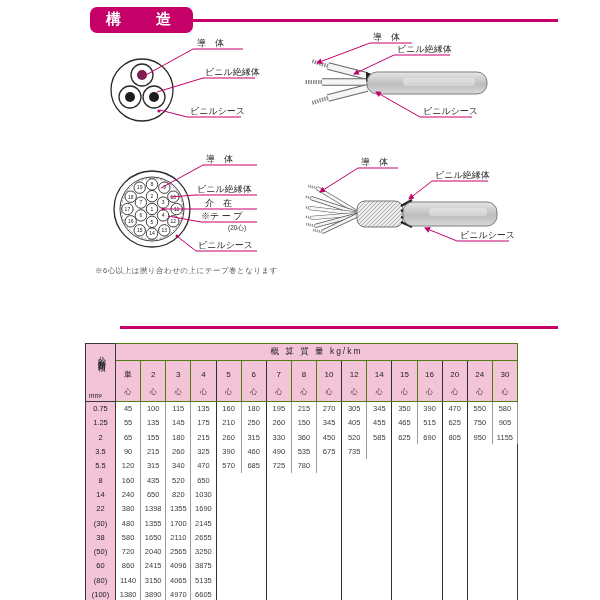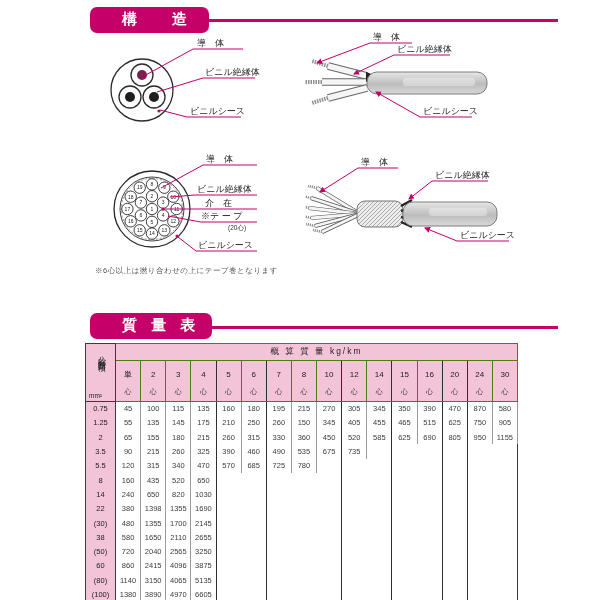--- a/index.html
+++ b/index.html
@@ -1,21 +1,21 @@
 <!DOCTYPE html>
 <html><head>
 <meta charset="utf-8">
 <style>
   html,body{margin:0;padding:0;width:600px;height:600px;background:#fff;overflow:hidden;
             font-family:"Liberation Sans", sans-serif;}
   #page{position:relative;width:600px;height:600px;background:#ffffff;}
 
   .rule{position:absolute;height:2.5px;background:#c50068;}
   .badge{position:absolute;background:#c50068;color:#fff;font-weight:bold;font-size:15px;
-         letter-spacing:10px;padding:3px 12px 4px 32px;border-radius:7px;z-index:2;white-space:nowrap;text-align:center;}
+         letter-spacing:10px;padding:3px 12px 4px 16px;border-radius:7px;z-index:2;white-space:nowrap;text-align:center;}
 
   .dg{position:absolute;}
   .dg text{font-size:9px;fill:#1a1a1a;}
   .dg text.small{font-size:6.5px;fill:#333;}
   .lead{stroke:#c2006b;stroke-width:1;fill:none;}
   .ring{stroke:#2a2a2a;stroke-width:1.3;fill:#ffffff;}
 
   #note{position:absolute;left:95px;top:266px;font-size:7.5px;color:#555;letter-spacing:.5px;}
 
   
@@ -189,21 +189,20 @@
     <path class="lead" d="M183,31 L127,31 L104,49" marker-end="url(#arr)"></path>
     <path class="lead" d="M204,91 L152,91 L120,78" marker-end="url(#arr)"></path>
     <text x="56" y="15">導　体</text>
     <text x="130" y="28">ビニル絶縁体</text>
     <text x="155" y="88">ビニルシース</text>
   </svg>
 
   <div id="note">※6心以上は撚り合わせの上にテープ巻となります</div>
 
   <div class="rule" style="left:120px;top:326px;width:438px;"></div>
-  <div class="badge" style="left:90px;top:313px;letter-spacing:5px;">質 量 表</div>
 
   <table id="mass-table">
     <colgroup id="cg">
         <col style="width:30px">
         <col>
         <col>
         <col>
         <col>
         <col>
         <col>
@@ -303,21 +302,21 @@
           <td class="dc f">160</td>
           <td class="dc f g">180</td>
           <td class="dc f">195</td>
           <td class="dc f">215</td>
           <td class="dc f g">270</td>
           <td class="dc f">305</td>
           <td class="dc f g">345</td>
           <td class="dc f">350</td>
           <td class="dc f g">390</td>
           <td class="dc f g">470</td>
-          <td class="dc f">870</td>
+          <td class="dc f">550</td>
           <td class="dc f">580</td>
         </tr>
         <tr>
           <td class="rl">1.25</td>
           <td class="dc f">55</td>
           <td class="dc f">135</td>
           <td class="dc f">145</td>
           <td class="dc f g">175</td>
           <td class="dc f">210</td>
           <td class="dc f g">250</td>

